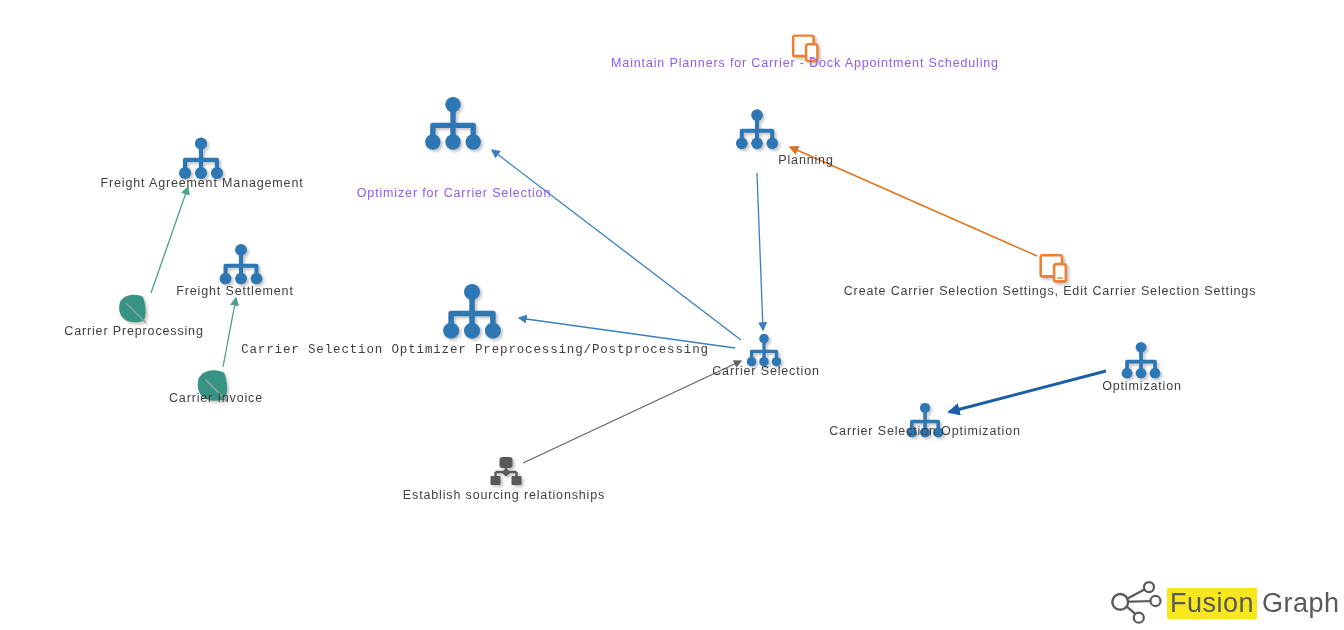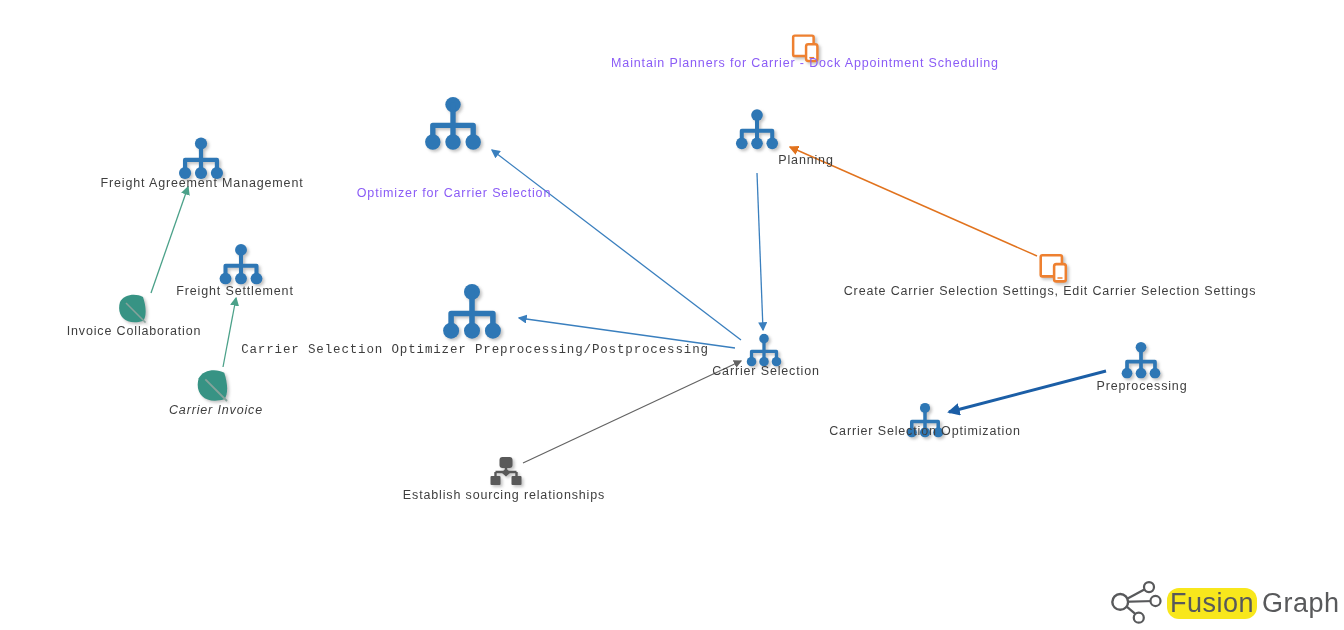--- a/index.html
+++ b/index.html
@@ -14,21 +14,21 @@
   .gnode svg{display:block;filter:drop-shadow(2.5px 2.5px 1.5px rgba(80,80,80,0.35))}
   .glabel{
     position:absolute;transform:translate(-50%,-50%);
     font-size:12.5px;letter-spacing:0.85px;color:#3e3e3e;white-space:nowrap;
   }
   #logo{
     position:absolute;left:1110px;top:580px;height:46px;
     display:flex;align-items:center;gap:5px;cursor:pointer;
   }
   #logo .logo-text{font-size:27px;letter-spacing:0.5px}
-  #logo .fusion{padding:0 3px;border-radius:12px}
+  #logo .fusion{padding:0 3px;border-radius:1px}
 </style>
 </head>
 <body>
 
 <div id="diagram">
   <svg id="edges-layer">
       <defs>
         <marker id="arr0" viewBox="0 0 10 10" refX="8.5" refY="5" markerWidth="7" markerHeight="7" orient="auto">
           <path d="M0 0 L10 5 L0 10 z" fill="#4ba189"></path>
         </marker>
@@ -111,28 +111,28 @@
           <circle cx="41" cy="38.5" r="6.5" fill="#2e77b5"></circle>
         </svg>
       </div>
       <div class="glabel" style="left: 235px; top: 291px; color: rgb(62, 62, 62);">Freight Settlement</div>
       <div class="gnode" style="left: 132px; top: 309px;">
         <svg width="38" height="36" viewBox="0 0 36 36">
           <path d="M29 30 C12 35 2 25 6 11 C10 3 22 2 29 6 C32 15 33 25 29 30 Z" fill="#379384"></path>
     <path d="M12 12 L31.5 31.5" stroke="#86a39b" stroke-width="1.6"></path>
         </svg>
       </div>
-      <div class="glabel" style="left: 134px; top: 331px; color: rgb(62, 62, 62);">Invoice Collaboration</div>
+      <div class="glabel" style="left: 134px; top: 331px; color: rgb(62, 62, 62);">Carrier Preprocessing</div>
       <div class="gnode" style="left: 212px; top: 386px;">
         <svg width="42" height="40" viewBox="0 0 36 36">
           <path d="M29 30 C12 35 2 25 6 11 C10 3 22 2 29 6 C32 15 33 25 29 30 Z" fill="#379384"></path>
     <path d="M12 12 L31.5 31.5" stroke="#86a39b" stroke-width="1.6"></path>
         </svg>
       </div>
-      <div class="glabel" style="left: 216px; top: 410px; color: rgb(62, 62, 62); font-style: italic;">Carrier Invoice</div>
+      <div class="glabel" style="left: 216px; top: 398px; color: rgb(62, 62, 62);">Carrier Invoice</div>
       <div class="gnode" style="left: 472px; top: 311px;">
         <svg width="59" height="57" viewBox="0 0 48 45">
           <circle cx="24" cy="7" r="6.5" fill="#2e77b5"></circle>
     <path d="M24 7 V23 M7 24.5 H41 M7 24.5 V37 M24 24.5 V37 M41 24.5 V37" stroke="#2e77b5" stroke-width="4.5" fill="none" stroke-linecap="round" stroke-linejoin="round"></path>
     <circle cx="7" cy="38.5" r="6.5" fill="#2e77b5"></circle>
           <circle cx="24" cy="38.5" r="6.5" fill="#2e77b5"></circle>
           <circle cx="41" cy="38.5" r="6.5" fill="#2e77b5"></circle>
         </svg>
       </div>
       <div class="glabel" style="left: 475px; top: 350px; color: rgb(62, 62, 62); font-family: Liberation Mono, monospace;">Carrier Selection Optimizer Preprocessing/Postprocessing</div>
@@ -156,21 +156,21 @@
       <div class="glabel" style="left: 1050px; top: 291px; color: rgb(62, 62, 62);">Create Carrier Selection Settings, Edit Carrier Selection Settings</div>
       <div class="gnode" style="left: 1141px; top: 360px;">
         <svg width="45" height="37" viewBox="0 0 48 45">
           <circle cx="24" cy="7" r="6.5" fill="#2e77b5"></circle>
     <path d="M24 7 V23 M7 24.5 H41 M7 24.5 V37 M24 24.5 V37 M41 24.5 V37" stroke="#2e77b5" stroke-width="4.5" fill="none" stroke-linecap="round" stroke-linejoin="round"></path>
     <circle cx="7" cy="38.5" r="6.5" fill="#2e77b5"></circle>
           <circle cx="24" cy="38.5" r="6.5" fill="#2e77b5"></circle>
           <circle cx="41" cy="38.5" r="6.5" fill="#2e77b5"></circle>
         </svg>
       </div>
-      <div class="glabel" style="left: 1142px; top: 386px; color: rgb(62, 62, 62);">Preprocessing</div>
+      <div class="glabel" style="left: 1142px; top: 386px; color: rgb(62, 62, 62);">Optimization</div>
       <div class="gnode" style="left: 925px; top: 420px;">
         <svg width="41" height="35" viewBox="0 0 48 45">
           <circle cx="24" cy="7" r="6.5" fill="#2e77b5"></circle>
     <path d="M24 7 V23 M7 24.5 H41 M7 24.5 V37 M24 24.5 V37 M41 24.5 V37" stroke="#2e77b5" stroke-width="4.5" fill="none" stroke-linecap="round" stroke-linejoin="round"></path>
     <circle cx="7" cy="38.5" r="6.5" fill="#2e77b5"></circle>
           <circle cx="24" cy="38.5" r="6.5" fill="#2e77b5"></circle>
           <circle cx="41" cy="38.5" r="6.5" fill="#2e77b5"></circle>
         </svg>
       </div>
       <div class="glabel" style="left: 925px; top: 431px; color: #404040;">Carrier Selection Optimization</div>

